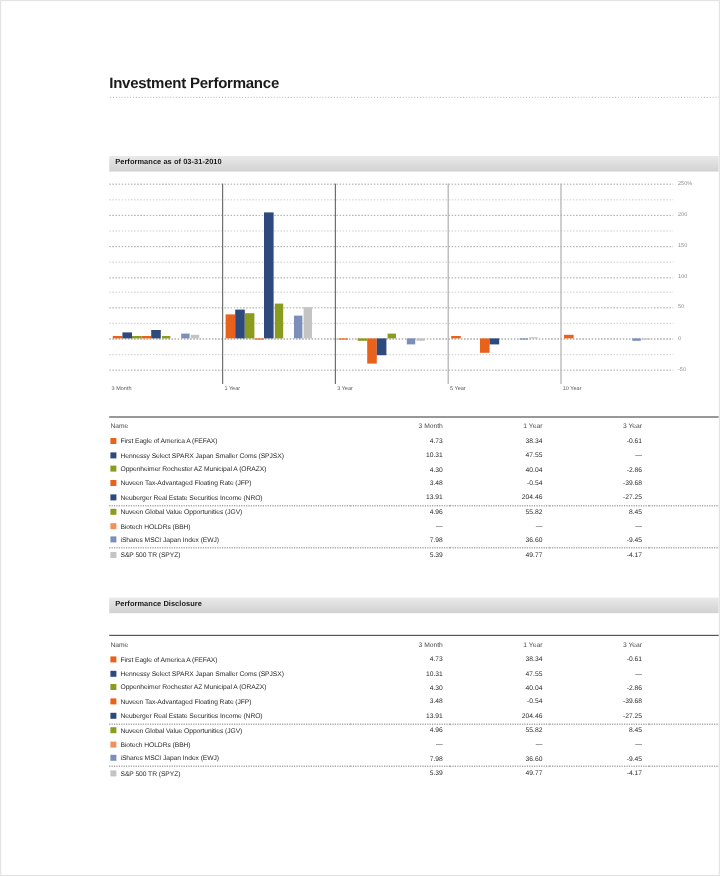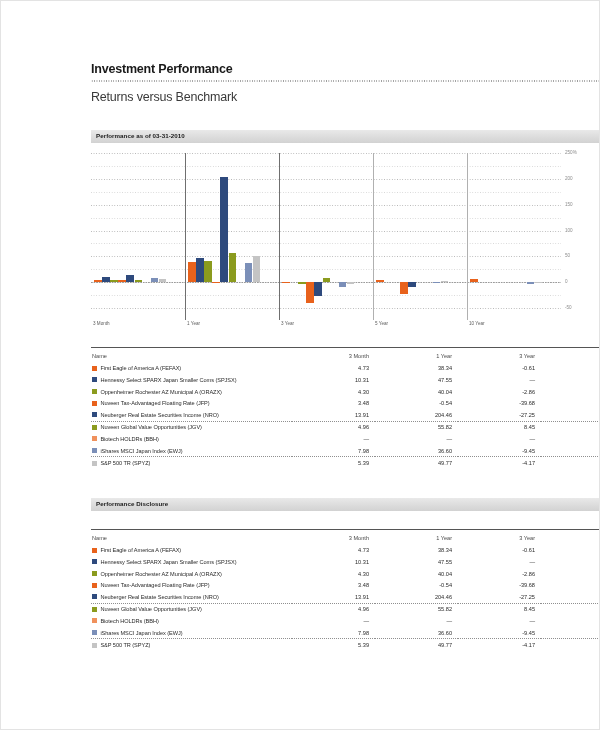--- a/index.html
+++ b/index.html
@@ -102,21 +102,20 @@
   .dash{color:#6a6a6a;}
   .fname{letter-spacing:-0.05px;}
 </style>
 </head>
 <body>
 
 <div class="page">
 
   <div class="doc-title">Investment Performance</div>
   <div class="title-dots"></div>
-  <div class="doc-subtitle">Returns versus Benchmark</div>
 
   <div class="sec-bar" id="sec-perf">
     <span class="lbl">Performance as of 03-31-2010</span>
   </div>
 
   <div class="chart">
     <div class="plot" id="plot">
         <div class="grid-line" style="top: 0px;"></div>
         <div class="ytick" style="top: 0px;">250%</div>
         <div class="grid-line" style="top: 25.8333px;"></div>

